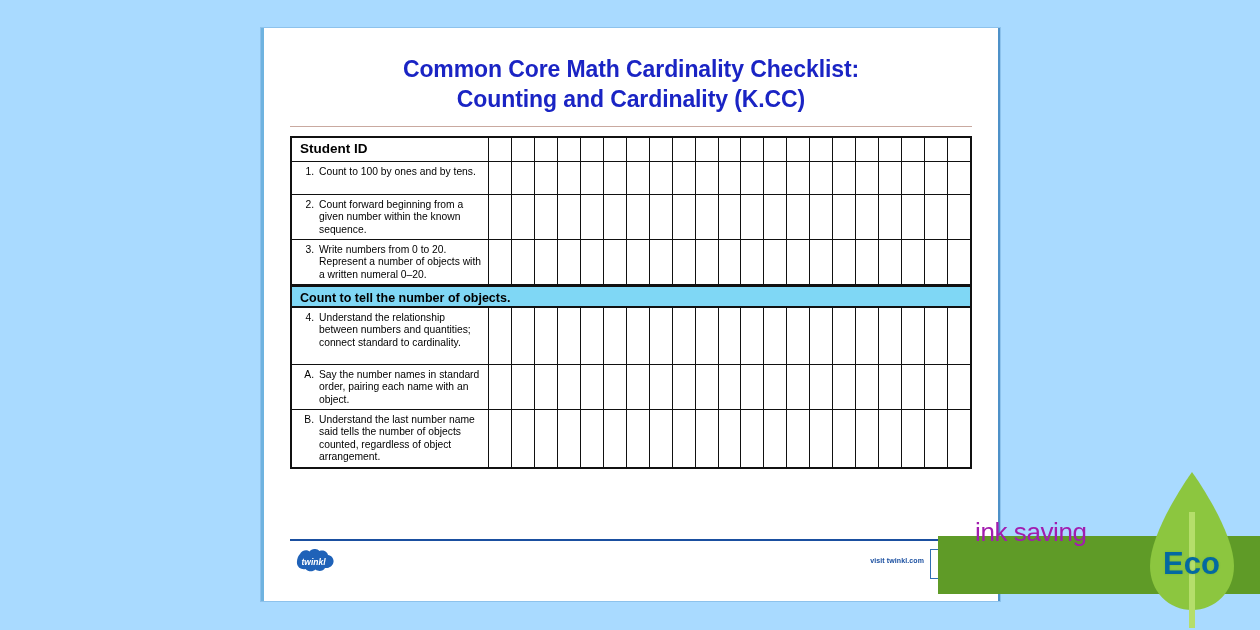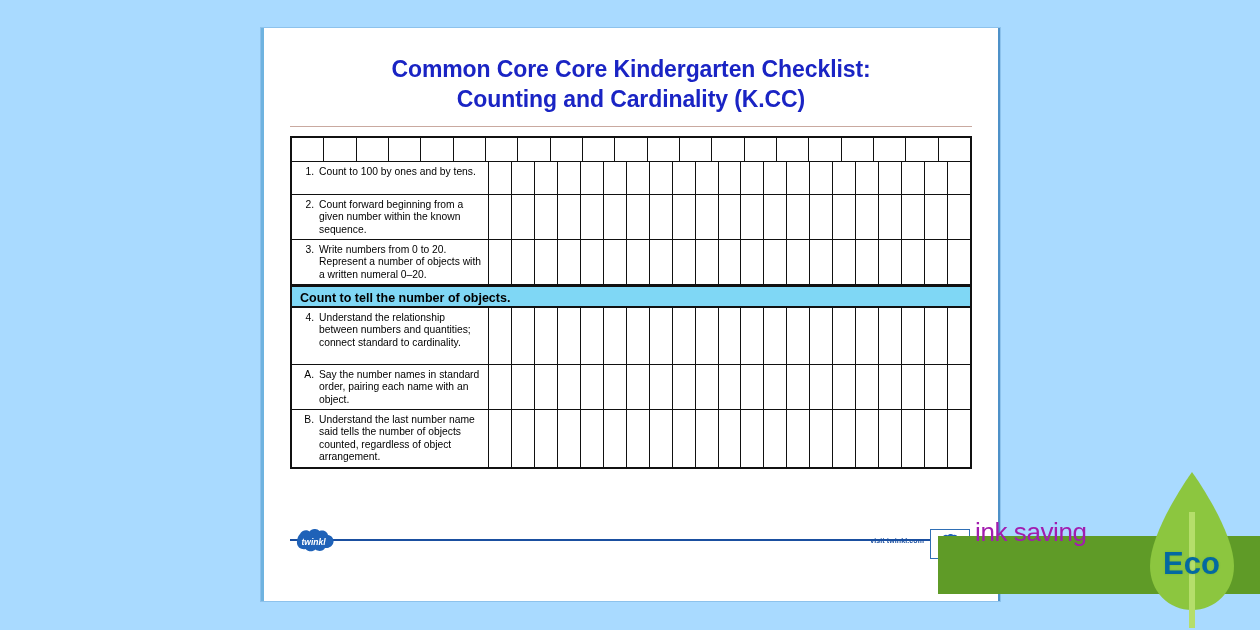--- a/index.html
+++ b/index.html
@@ -122,21 +122,21 @@
     right: 26px;
     bottom: 60px;
     height: 2px;
     background: #1a4fa0;
   }
 
   .footer {
     position: absolute;
     left: 26px;
     right: 24px;
-    bottom: 38px;
+    bottom: 18px;
     height: 34px;
   }
 
   .twinkl-cloud {
     position: absolute;
     left: 0;
     top: 0;
     width: 47px;
     height: 26px;
   }
@@ -225,29 +225,30 @@
     line-height: 46px;
     text-shadow: 0 0 2px rgba(90,150,40,.45);
   }
 </style>
 </head>
 <body>
 
 <div class="page">
 
   <div class="title-block">
-    <div class="title-line">Common Core Core Kindergarten Checklist:</div>
+    <div class="title-line">Common Core Math Cardinality Checklist:</div>
     <div class="title-line">Counting and Cardinality (K.CC)</div>
   </div>
   <div class="title-rule"></div>
 
   <div class="table-wrap">
 
 
     <div class="row h-student">
+      <div class="label-cell student">Student ID</div>
       <div class="grid-cells">
         <div class="cell"></div>
           <div class="cell"></div>
           <div class="cell"></div>
           <div class="cell"></div>
           <div class="cell"></div>
           <div class="cell"></div>
           <div class="cell"></div>
           <div class="cell"></div>
           <div class="cell"></div>

